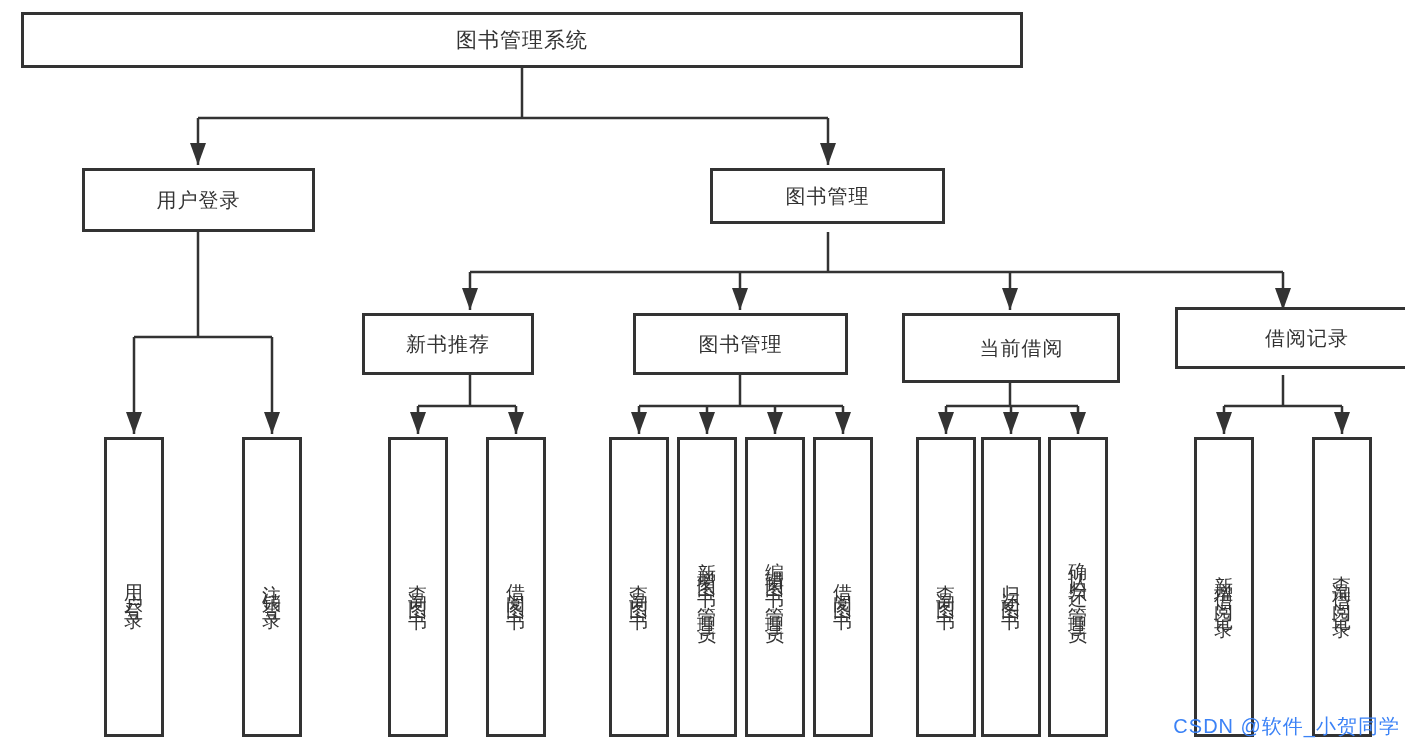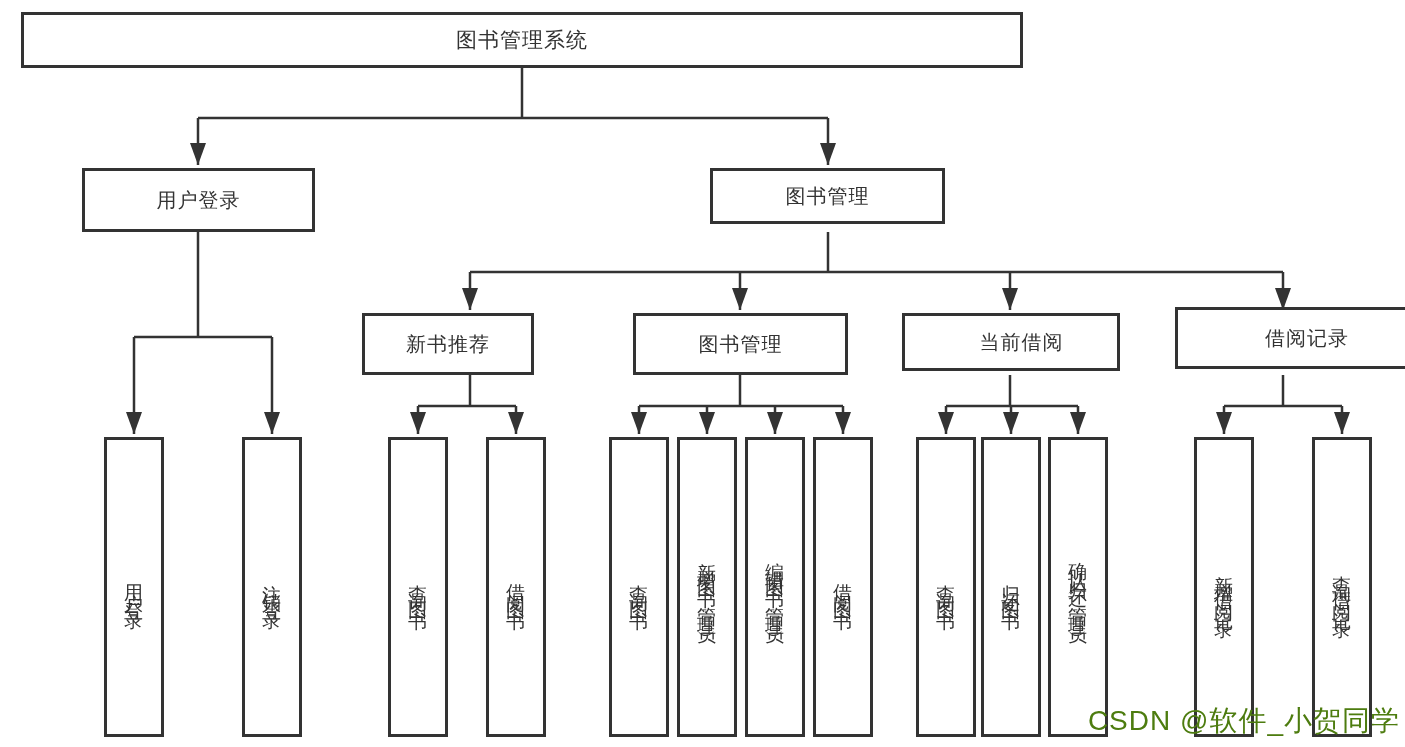--- a/index.html
+++ b/index.html
@@ -27,22 +27,22 @@
     writing-mode:vertical-rl;
     text-orientation:mixed;
     font-size:19px;
     letter-spacing:9px;
     line-height:1;
     white-space:nowrap;
   }
   #watermark{
     position:absolute;
     right:5px;bottom:7px;
-    font-size:28px;
-    color:#4d7c0f;
+    font-size:20px;
+    color:#3b82f6;
     letter-spacing:1px;
     z-index:2;
     white-space:nowrap;
   }
 </style>
 </head>
 <body>
 
 <div id="canvas">
 
@@ -106,21 +106,21 @@
   <div class="box" style="left:710px;top:168px;width:235px;height:56px;">
     <span class="hlabel">图书管理</span>
   </div>
 
   <div class="box" style="left:362px;top:313px;width:172px;height:62px;">
     <span class="hlabel">新书推荐</span>
   </div>
   <div class="box" style="left:633px;top:313px;width:215px;height:62px;">
     <span class="hlabel">图书管理</span>
   </div>
-  <div class="box" style="left:902px;top:313px;width:218px;height:58px;padding-left:21px;">
+  <div class="box" style="left:902px;top:313px;width:218px;height:70px;padding-left:21px;">
     <span class="hlabel">当前借阅</span>
   </div>
   <div class="box" style="left:1175px;top:307px;width:264px;height:62px;">
     <span class="hlabel">借阅记录</span>
   </div>
 
   <div class="box leaf" style="left:104px;">
     <span class="vlabel">用户登录</span>
   </div>
   <div class="box leaf" style="left:242px;">

